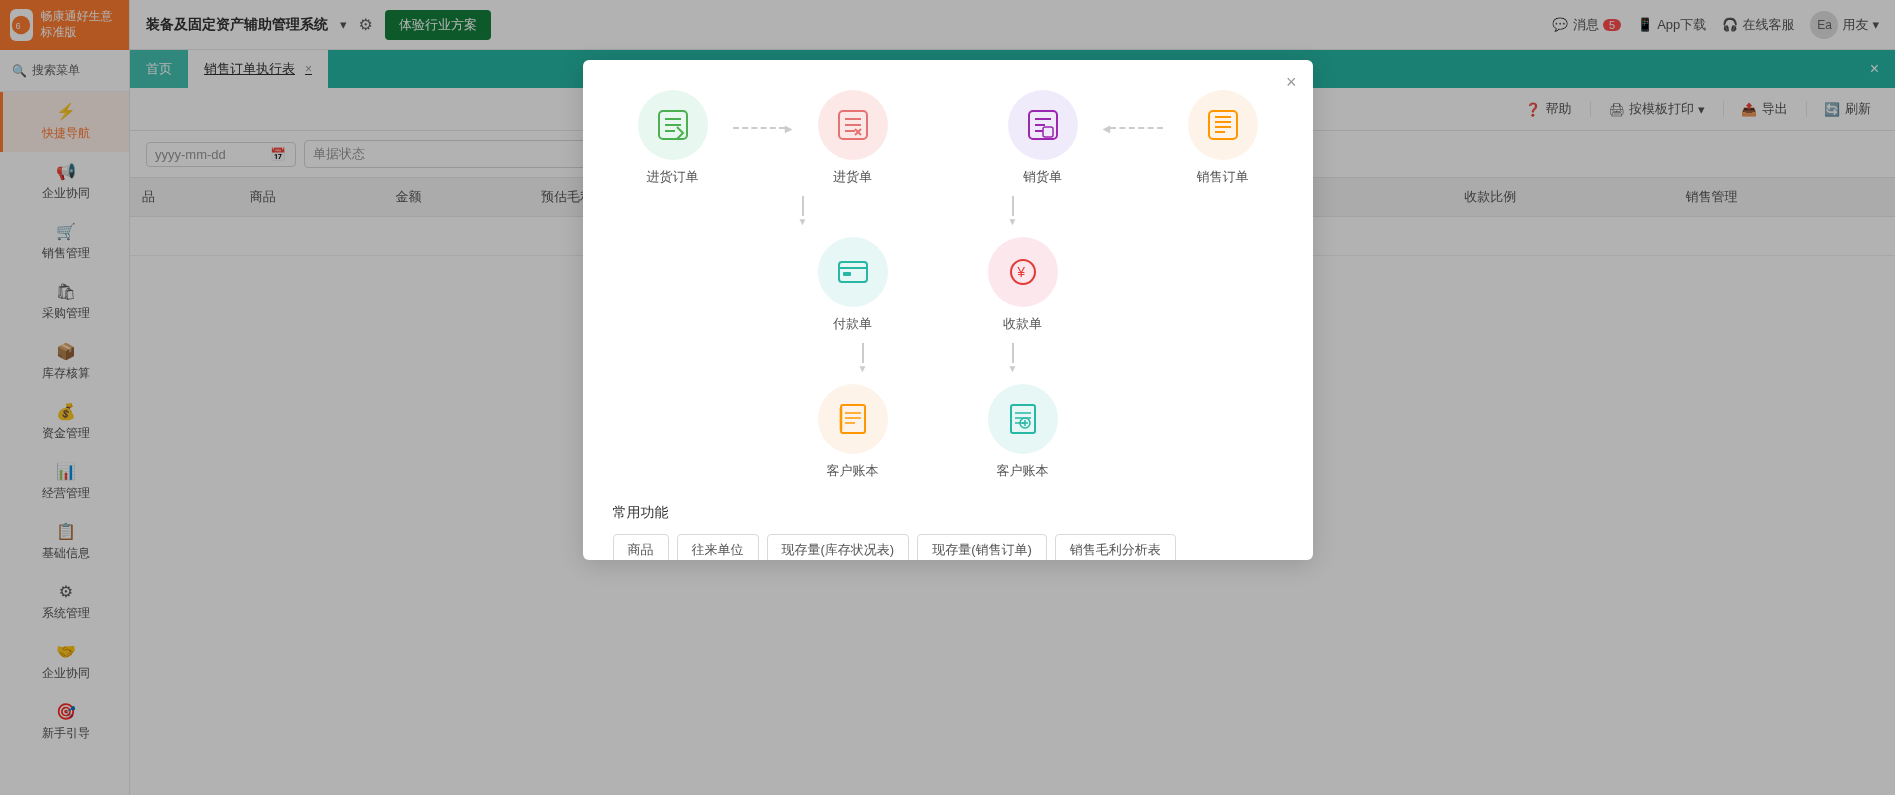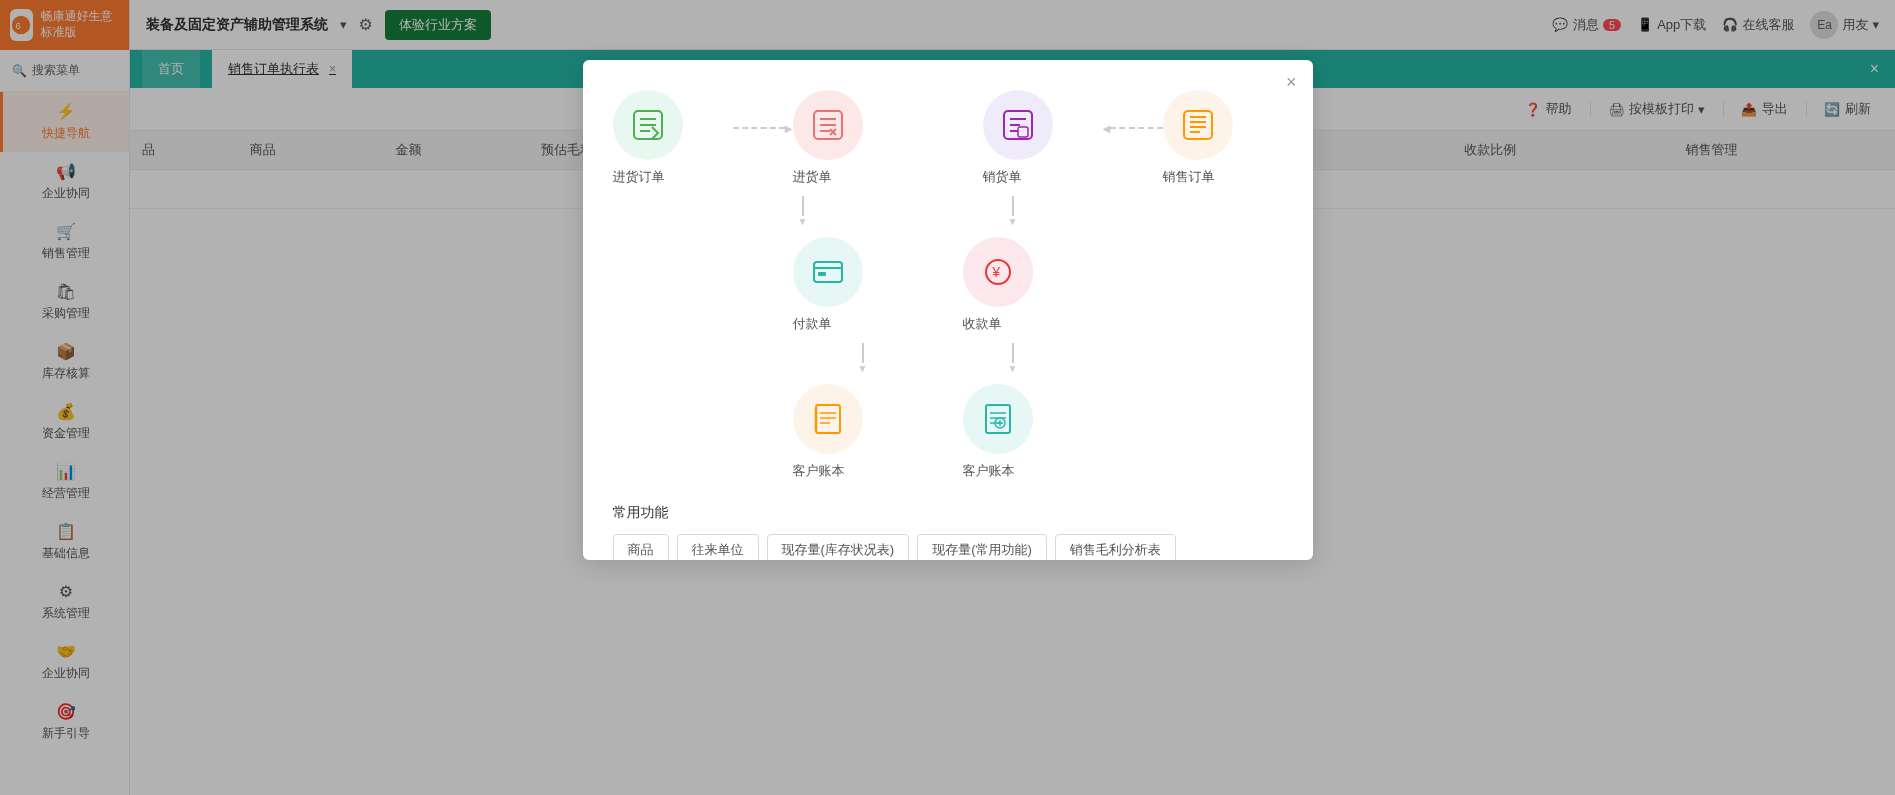--- a/index.html
+++ b/index.html
@@ -30,21 +30,21 @@
     .header-dropdown { display: flex; align-items: center; gap: 4px; cursor: pointer; color: #555; }
     .header-right { margin-left: auto; display: flex; align-items: center; gap: 16px; }
     .header-right-item { display: flex; align-items: center; gap: 4px; cursor: pointer; color: #555; font-size: 13px; }
     .badge { background: #ff4d4f; color: #fff; border-radius: 10px; padding: 0 5px; font-size: 11px; min-width: 18px; text-align: center; }
     .experience-btn { background: #15803d; color: #fff; border: none; padding: 6px 14px; border-radius: 4px; cursor: pointer; font-size: 13px; }
     .gear-icon { color: #666; cursor: pointer; font-size: 16px; }
     .avatar-circle { width: 28px; height: 28px; background: #e0e0e0; border-radius: 50%; display: flex; align-items: center; justify-content: center; font-size: 12px; color: #666; }
 
     
     .tab-bar { height: 38px; background: #26b8a5; display: flex; align-items: center; padding: 0 0 0 0; }
-    .tab { padding: 0 16px; height: 38px; display: flex; align-items: center; cursor: pointer; font-size: 13px; color: rgba(255,255,255,0.85); gap: 6px; margin-left: 12px; }
+    .tab { padding: 0 16px; height: 38px; display: flex; align-items: center; cursor: pointer; font-size: 13px; color: rgba(255,255,255,0.85); gap: 6px; }
     .tab.home { background: rgba(255,255,255,0.15); color: #fff; }
     .tab.active { background: #fff; color: #333; text-decoration: underline; }
     .tab-close { color: #999; margin-left: 4px; font-size: 12px; cursor: pointer; }
     .tab-bar-close { margin-left: auto; padding: 0 16px; color: #fff; cursor: pointer; font-size: 16px; }
 
     
     .toolbar { background: #fff; padding: 8px 16px; display: flex; align-items: center; gap: 10px; border-bottom: 1px solid #e8e8e8; }
     .toolbar-right { margin-left: auto; display: flex; align-items: center; gap: 10px; }
     .toolbar-btn { display: flex; align-items: center; gap: 4px; cursor: pointer; color: #555; font-size: 13px; padding: 4px 8px; }
     .toolbar-divider { width: 1px; height: 16px; background: #e8e8e8; }
@@ -61,21 +61,21 @@
     .data-table td { padding: 10px 12px; border-bottom: 1px solid #f0f0f0; color: #333; }
 
     
     .modal-overlay { position: absolute; top: 0; left: 0; right: 0; bottom: 0; background: rgba(0,0,0,0.3); display: flex; justify-content: center; align-items: flex-start; padding-top: 60px; z-index: 100; }
     .modal { background: #fff; border-radius: 6px; width: 730px; padding: 30px; position: relative; box-shadow: 0 4px 24px rgba(0,0,0,0.15); max-height: 500px; overflow-y: auto; }
     .modal-close { position: absolute; top: 12px; right: 16px; cursor: pointer; font-size: 18px; color: #999; }
 
     
     .flow-diagram { display: flex; flex-direction: column; gap: 10px; margin-bottom: 24px; }
     .flow-row { display: flex; align-items: center; gap: 0; justify-content: flex-start; }
-    .flow-node { display: flex; flex-direction: column; gap: 8px; width: 120px; font-family: Liberation Mono, monospace; }
+    .flow-node { display: flex; flex-direction: column; align-items: center; gap: 8px; width: 120px; font-family: Liberation Mono, monospace; }
     .flow-circle { width: 70px; height: 70px; border-radius: 50%; display: flex; align-items: center; justify-content: center; font-size: 28px; }
     .flow-label { font-size: 13px; color: #555; }
 
     
     .circle-green { background: #e8f7f0; }
     .circle-red { background: #fde8e8; }
     .circle-purple { background: #f0ebfa; }
     .circle-orange { background: #fef3e8; }
     .circle-blue { background: #e6f7f5; }
     .circle-darkred { background: #fce8ec; }
@@ -225,20 +225,38 @@
             <span>导出</span>
           </div>
           <div class="toolbar-divider"></div>
           <div class="toolbar-btn">
             <span>🔄</span>
             <span>刷新</span>
           </div>
         </div>
       </div>
 
+      <div class="filter-area">
+        <div class="filter-row2">
+          <div class="filter-date">
+            <span>yyyy-mm-dd</span>
+            <span style="margin-left:auto">📅</span>
+          </div>
+          <div class="filter-status">
+            <span>单据状态</span>
+            <span style="margin-left:auto">▾</span>
+          </div>
+          <button class="btn-query">查询</button>
+          <button class="btn-set">设置</button>
+          <div class="more-conditions">
+            <span>更多条件</span>
+            <span>▾</span>
+          </div>
+        </div>
+      </div>
 
       <div class="table-container">
         <table class="data-table">
           <thead>
             <tr>
               <th>品</th>
               <th>商品</th>
               <th>金额</th>
               <th>预估毛利</th>
               <th>预估毛利率</th>
@@ -419,21 +437,21 @@
             <div style="width:200px;"></div>
           </div>
         </div>
 
         <div class="common-functions">
           <div class="common-title">常用功能</div>
           <div class="function-buttons">
             <button class="fn-btn">商品</button>
             <button class="fn-btn">往来单位</button>
             <button class="fn-btn">现存量(库存状况表)</button>
-            <button class="fn-btn">现存量(常用功能)</button>
+            <button class="fn-btn">现存量(销售订单)</button>
             <button class="fn-btn">销售毛利分析表</button>
 
           </div>
 
         </div>
 
       </div>
     </div>
   </div>
 </div>

